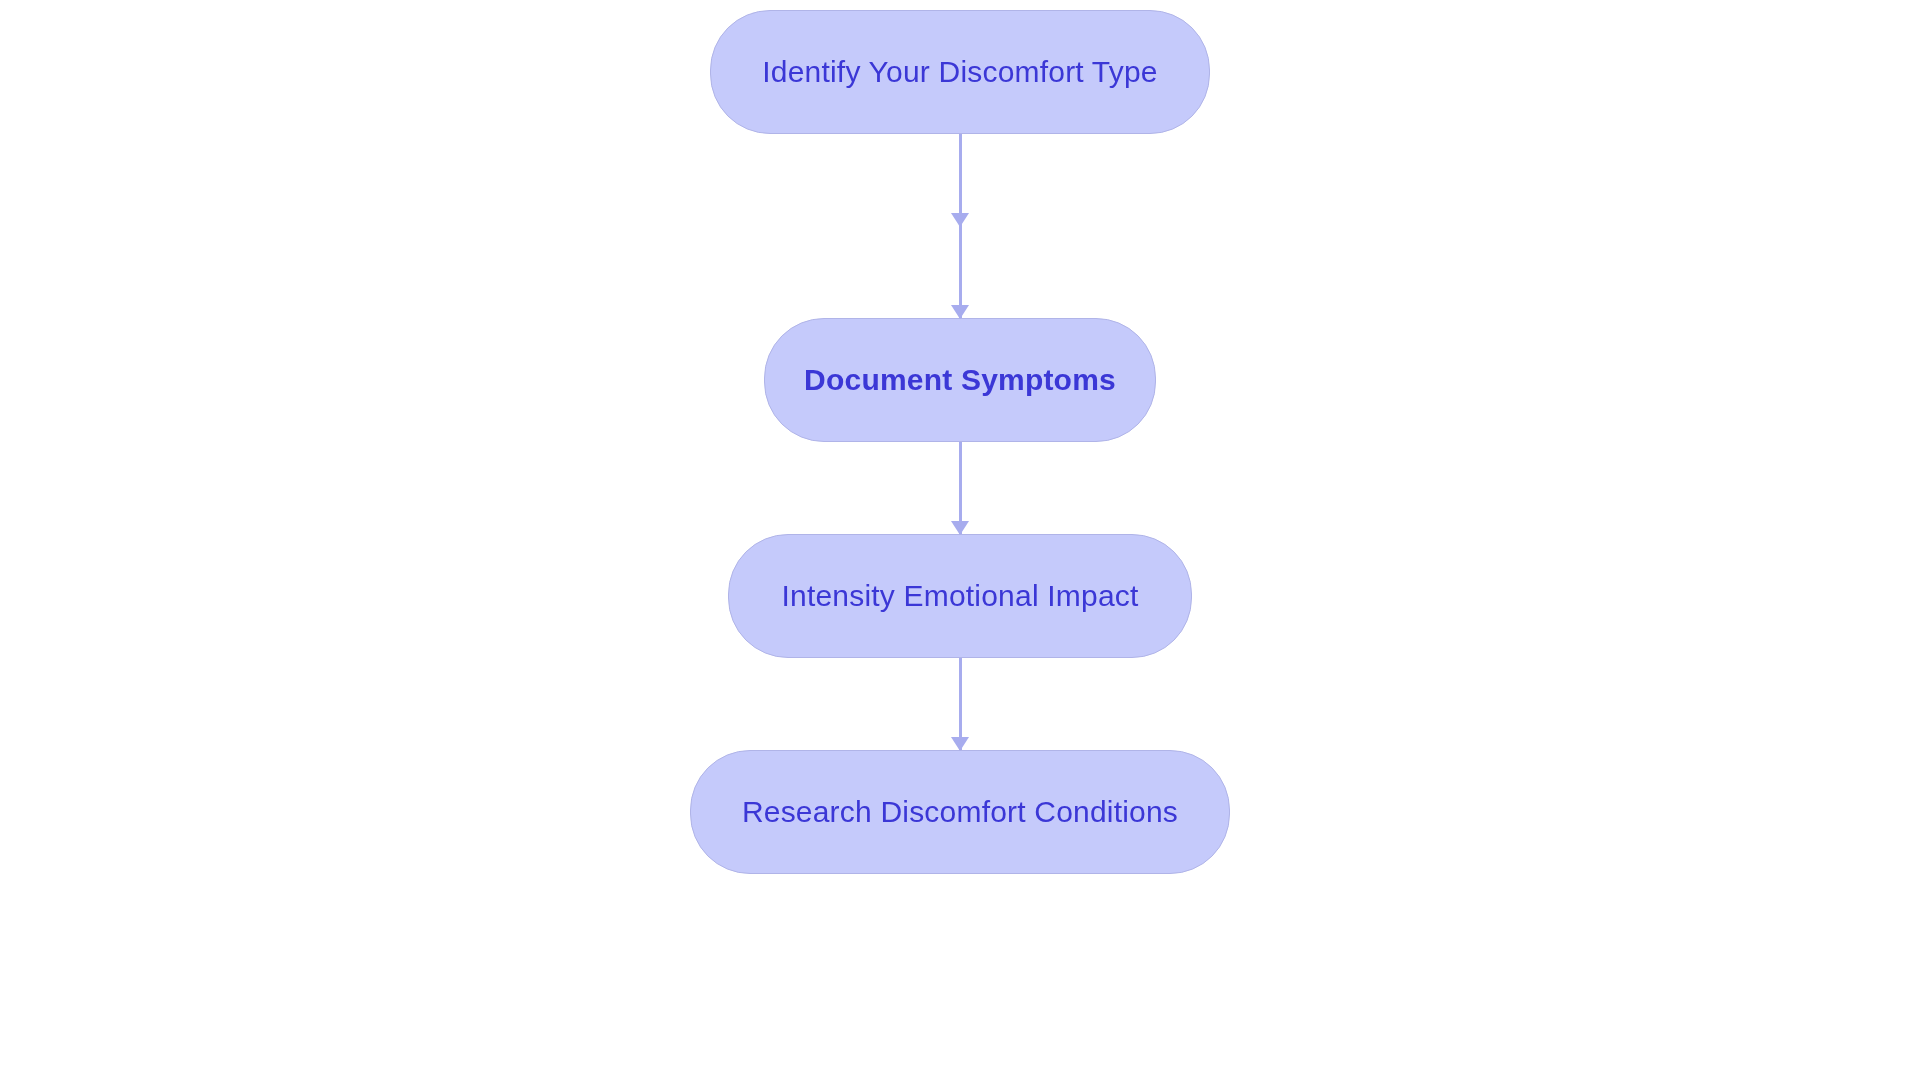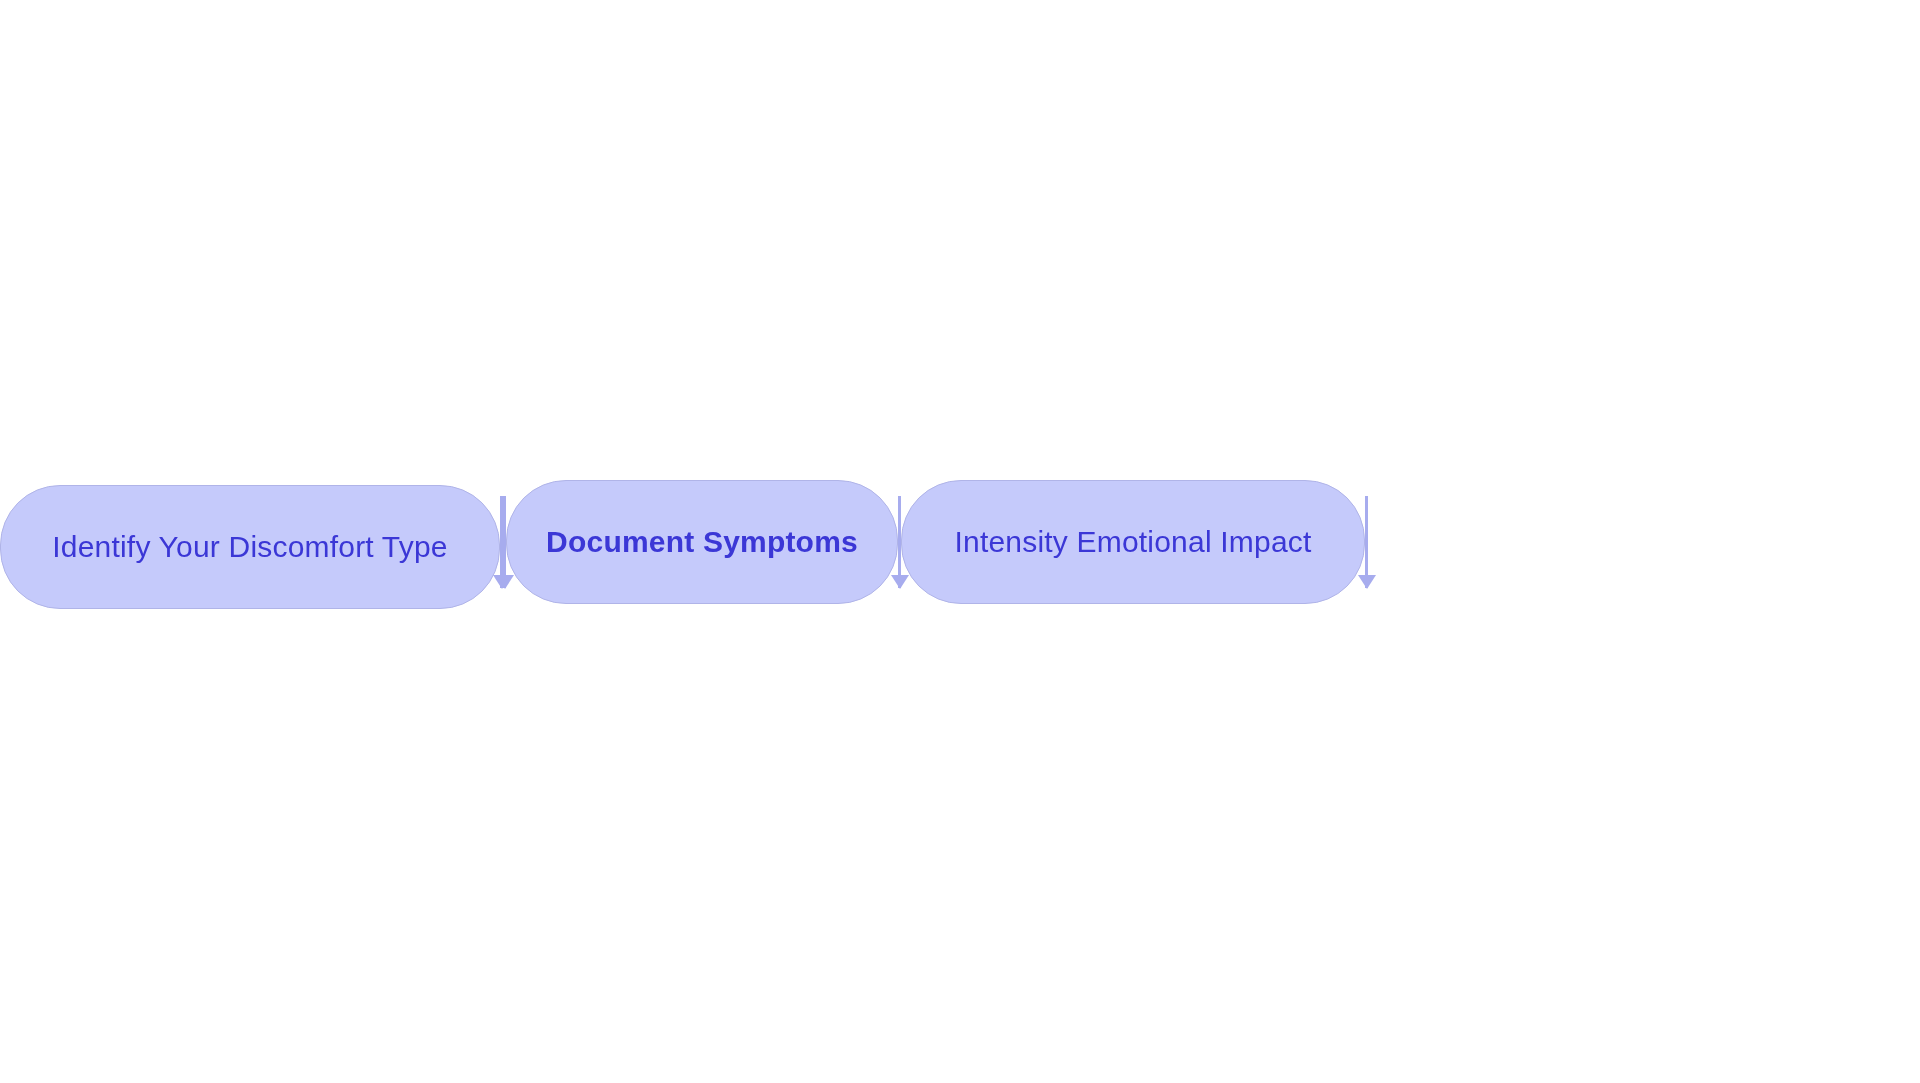--- a/index.html
+++ b/index.html
@@ -11,21 +11,21 @@
     width: 1920px;
     height: 1083px;
     font-family: "Liberation Sans", sans-serif;
     overflow: hidden;
   }
   #flowchart {
     position: relative;
     width: 1920px;
     height: 1083px;
     display: flex;
-    flex-direction: row;
+    flex-direction: column;
     align-items: center;
     justify-content: flex-start;
   }
   .node {
     box-sizing: border-box;
     display: flex;
     align-items: center;
     justify-content: center;
     border-radius: 60px;
     border: 1.5px solid #b0b4e8;
@@ -80,14 +80,17 @@
   </div>
 
   <div class="node" style="width:464px;">
     <span>Intensity Emotional Impact</span>
   </div>
 
   <div class="connector" style="height:92px;">
     <span class="arrowhead"></span>
   </div>
 
+  <div class="node" style="width:540px;">
+    <span>Research Discomfort Conditions</span>
+  </div>
 
 </div>
 
 </body></html>

